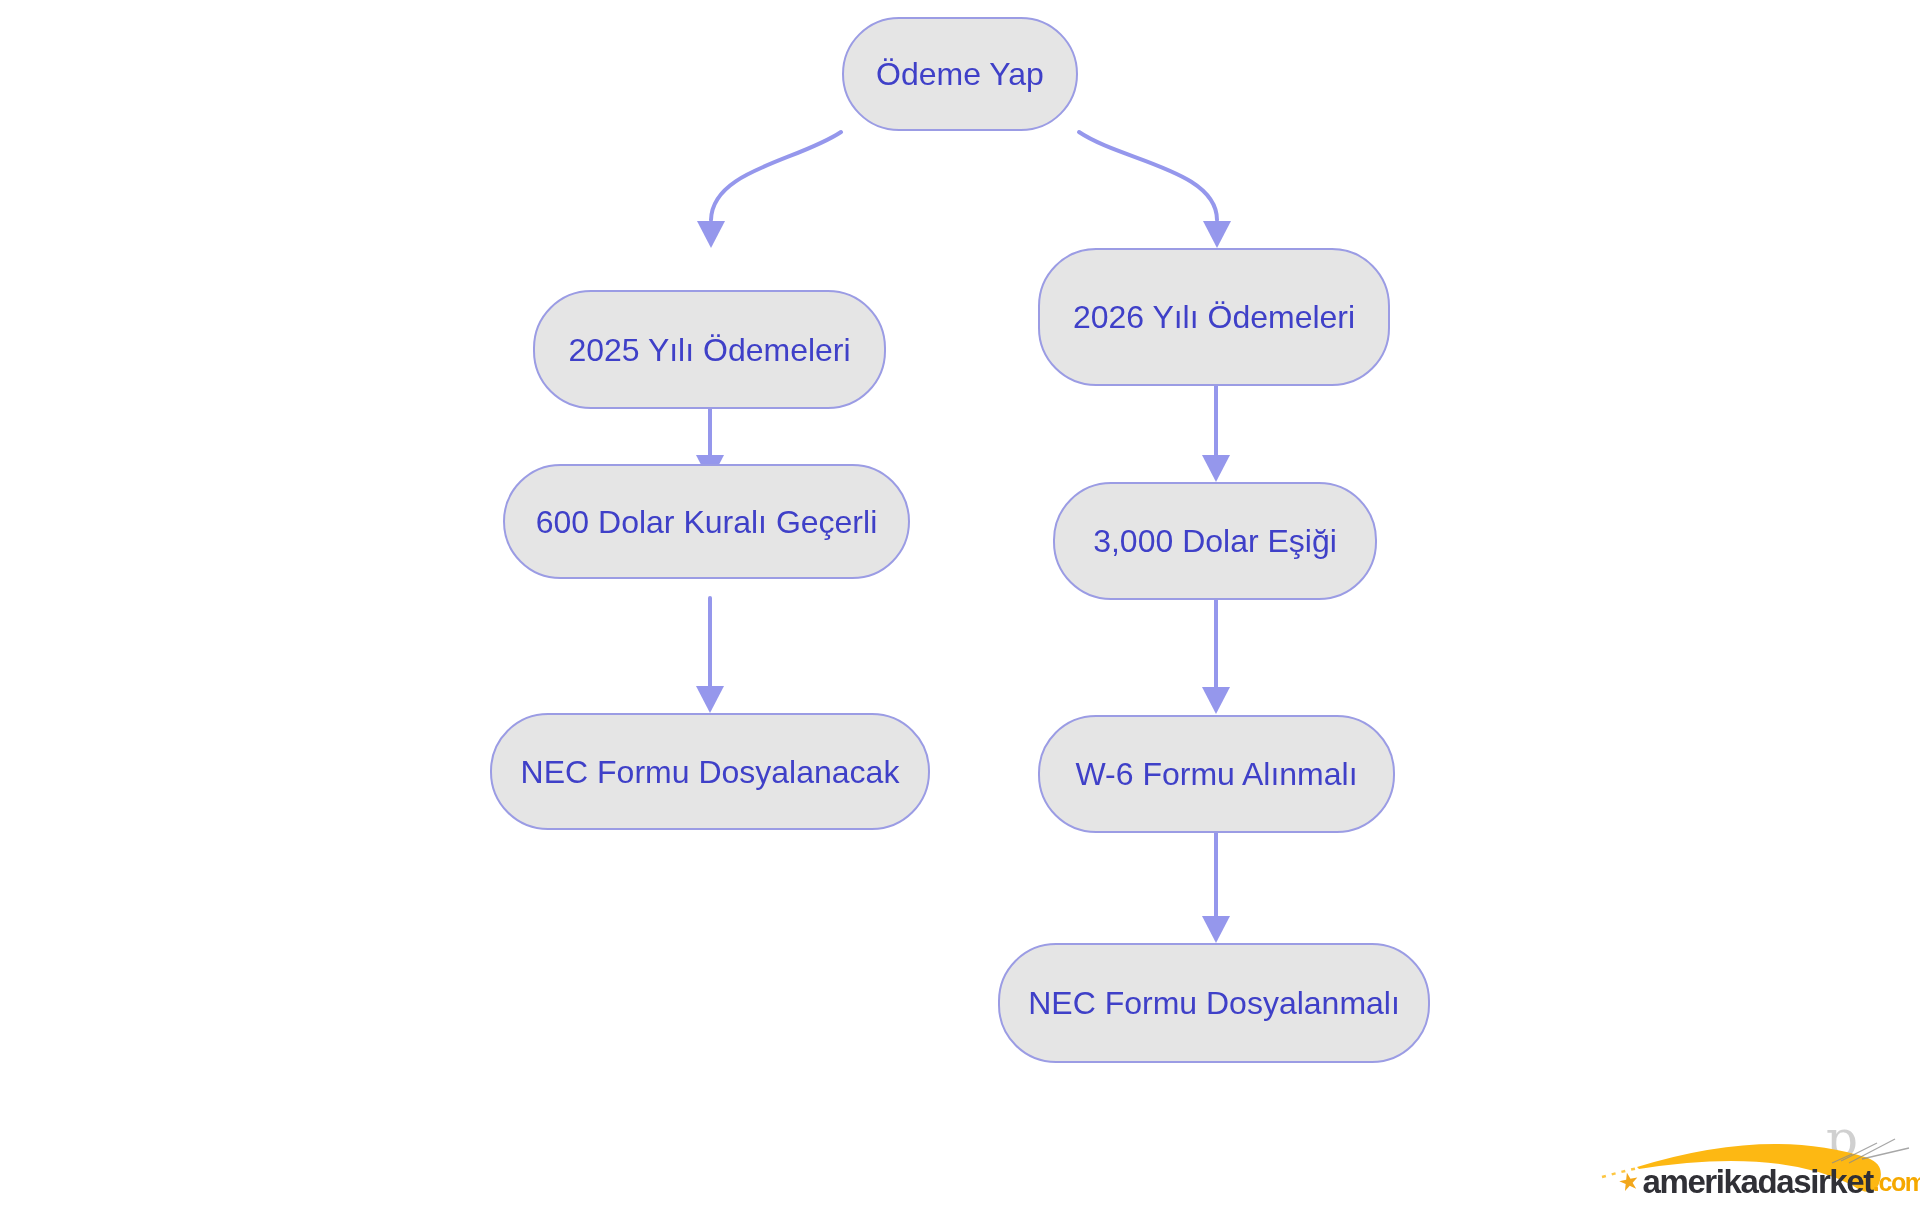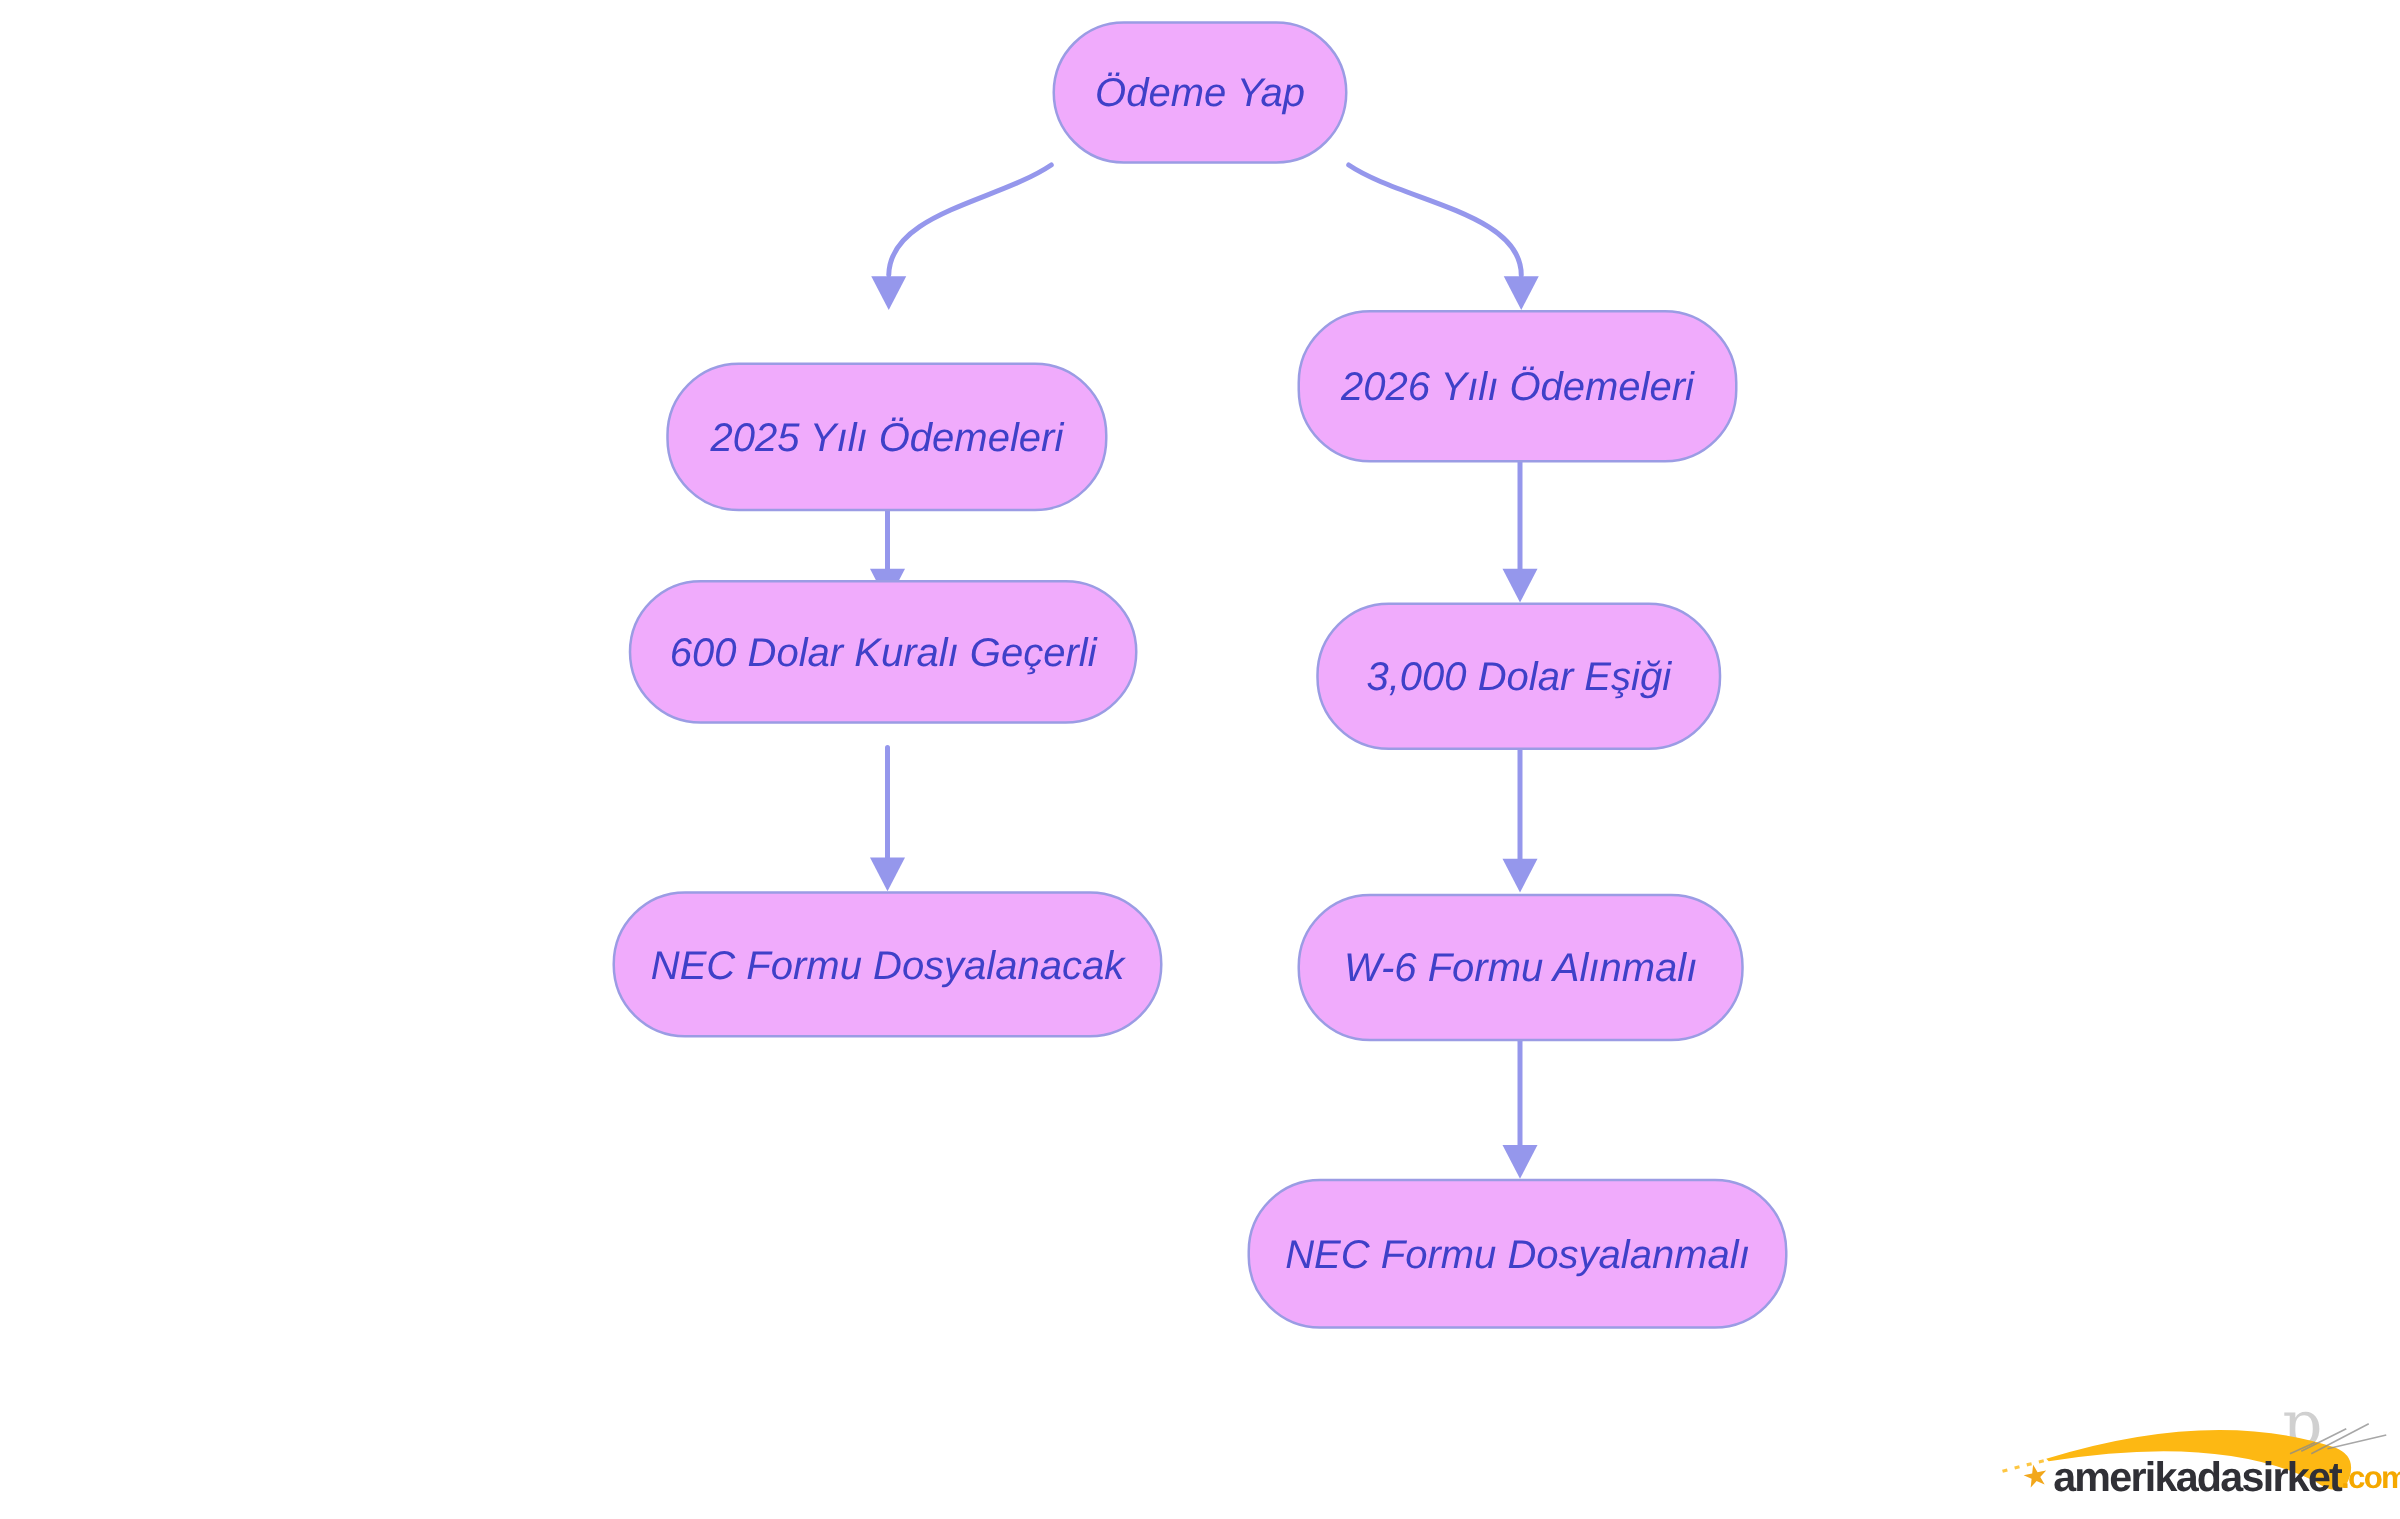--- a/index.html
+++ b/index.html
@@ -9,35 +9,34 @@
     position:relative;
     overflow:hidden;
     font-family:"Liberation Sans", sans-serif;
   }
   .canvas{position:absolute;inset:0;}
   svg.edge-layer{position:absolute;left:0;top:0;z-index:1;}
   .node{
     position:absolute;
     z-index:2;
     display:flex;align-items:center;justify-content:center;
-    background:#f0abfc;
+    background:#e5e5e5;
     border:2px solid #9b9ce4;
     border-radius:58px;
     color:#3f40c8;
     font-size:32px;
     line-height:1;
     text-align:center;
     box-sizing:border-box;
     white-space:nowrap;
-    font-style:italic;
   }
   
   .n-root   {left:842px; top:17px;  width:236px; height:114px;}
   .n-y2025  {left:533px; top:250px; width:353px; height:119px;margin-top:40px;}
-  .n-y2026  {left:1038px;top:248px; width:352px; height:122px;}
+  .n-y2026  {left:1038px;top:248px; width:352px; height:138px;}
   .n-d600   {left:503px; top:464px; width:407px; height:115px;}
   .n-e2000  {left:1053px;top:482px; width:324px; height:118px;}
   .n-necl   {left:490px; top:713px; width:440px; height:117px;}
   .n-w9     {left:1038px;top:715px; width:357px; height:118px;}
   .n-necr   {left:998px; top:943px; width:432px; height:120px;text-align:center;}
 
   
   .wm{position:absolute;z-index:5;}
   .wm-brand{
     left:1618px; top:1163px;

